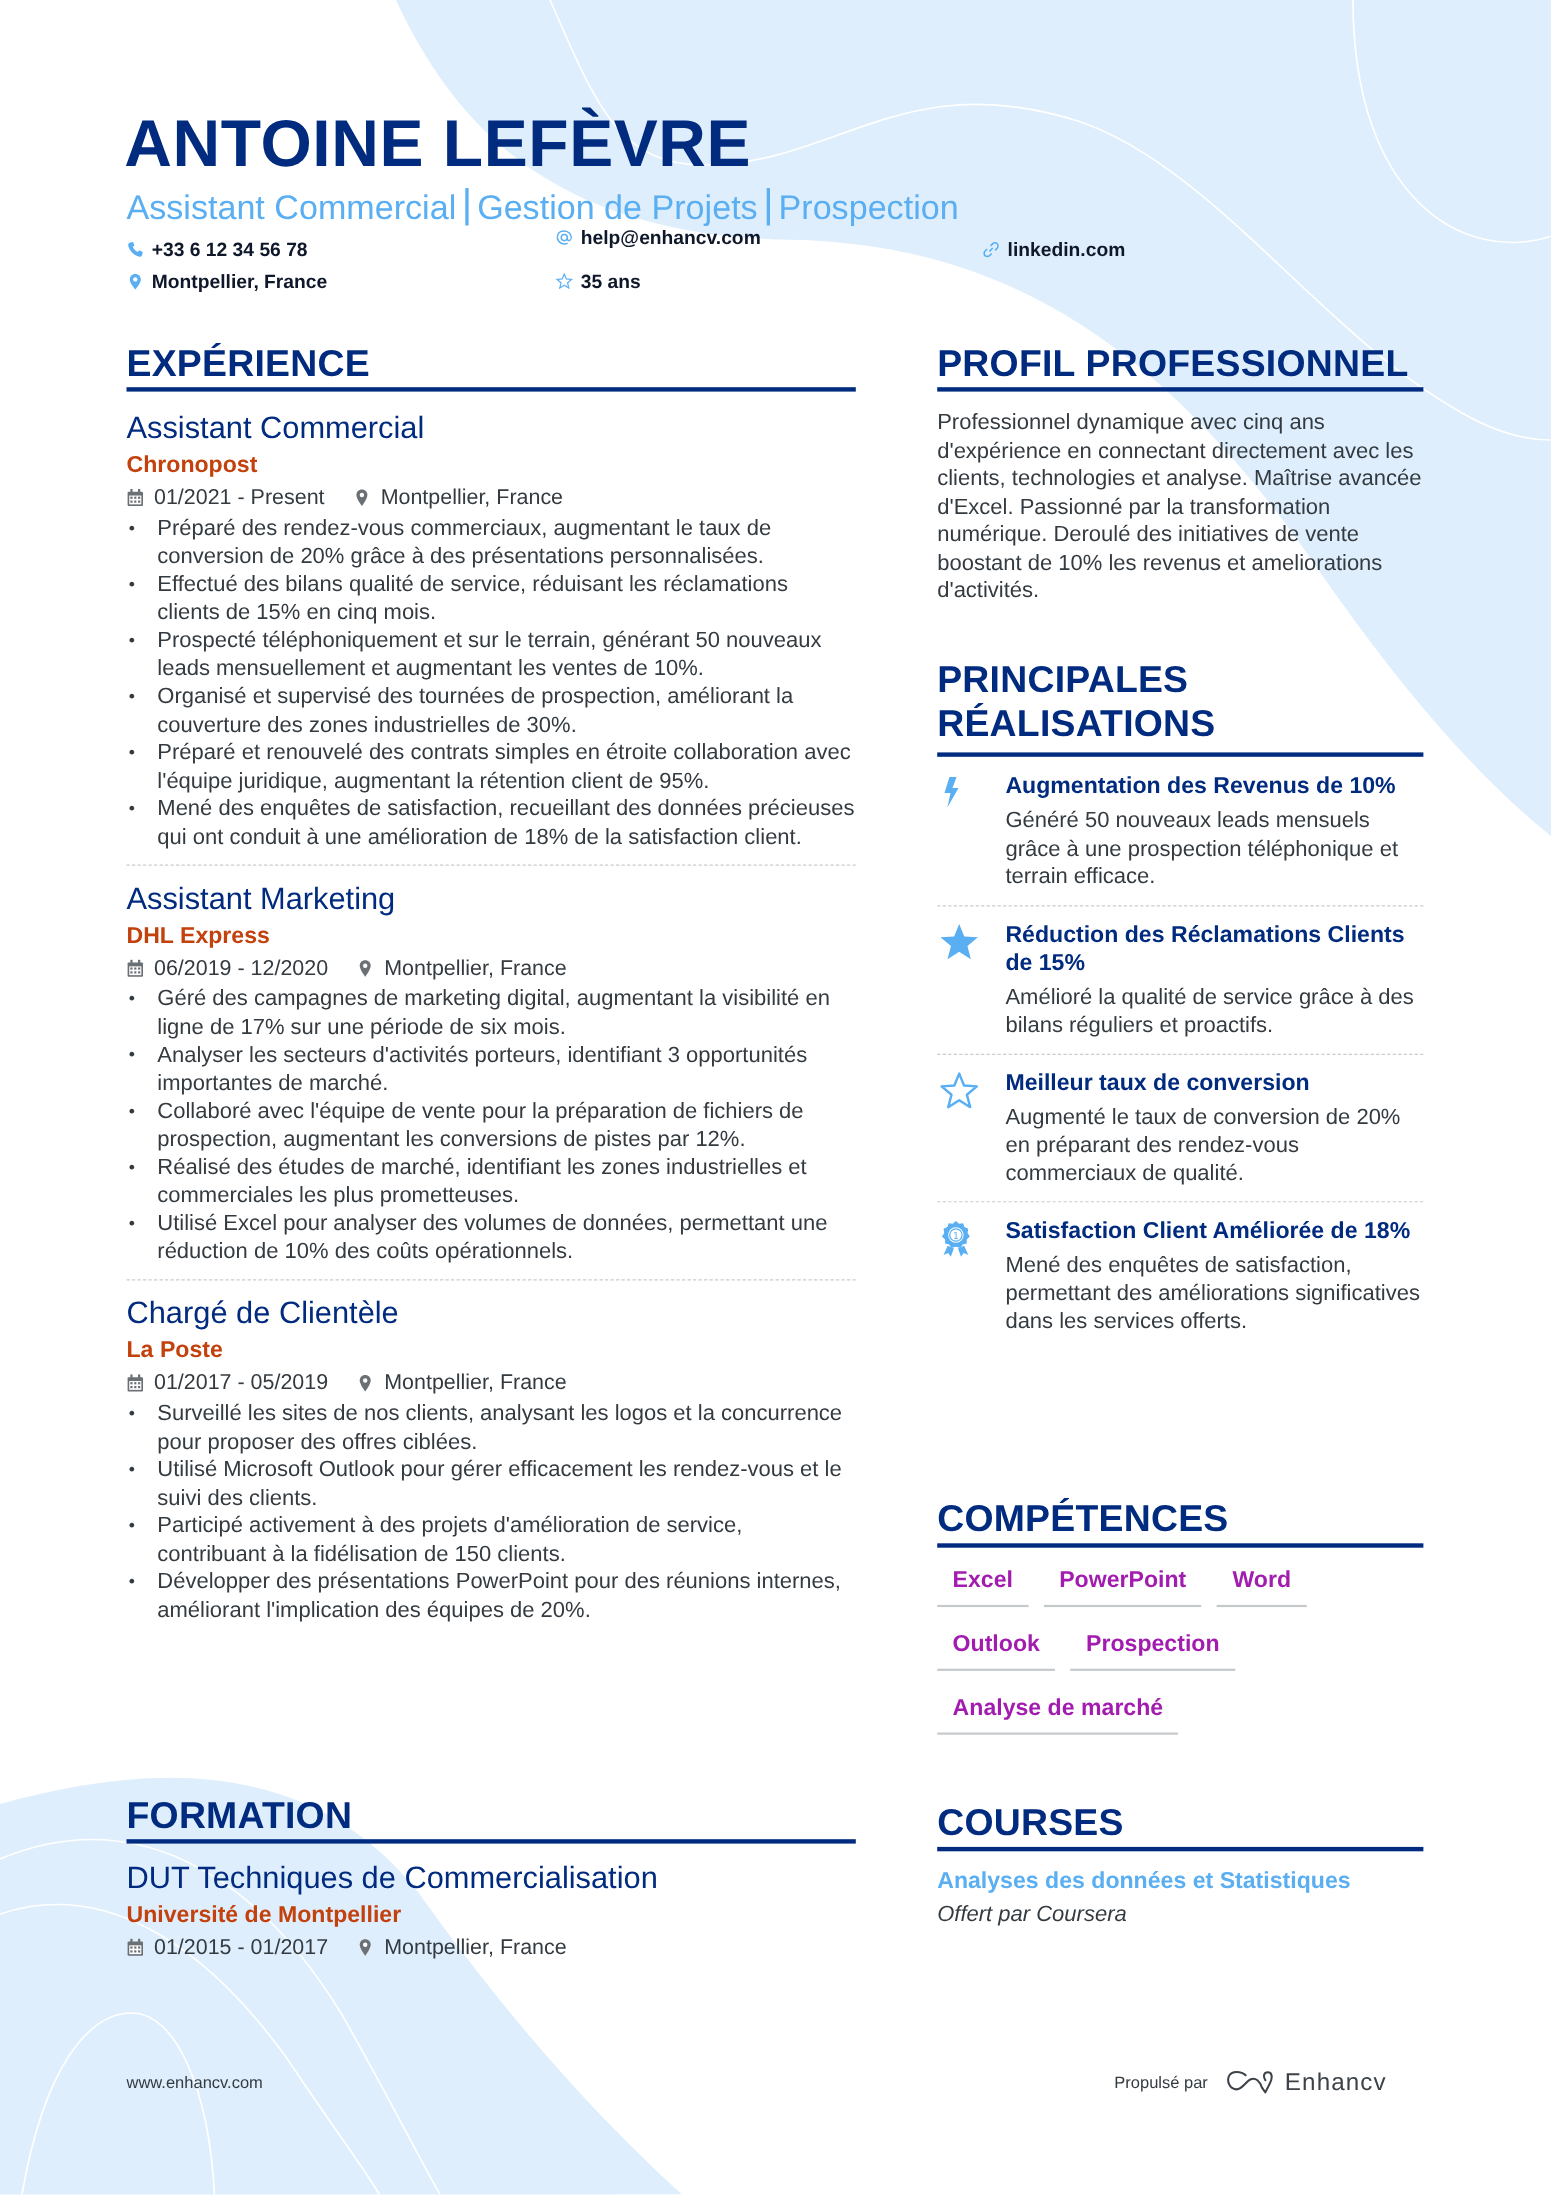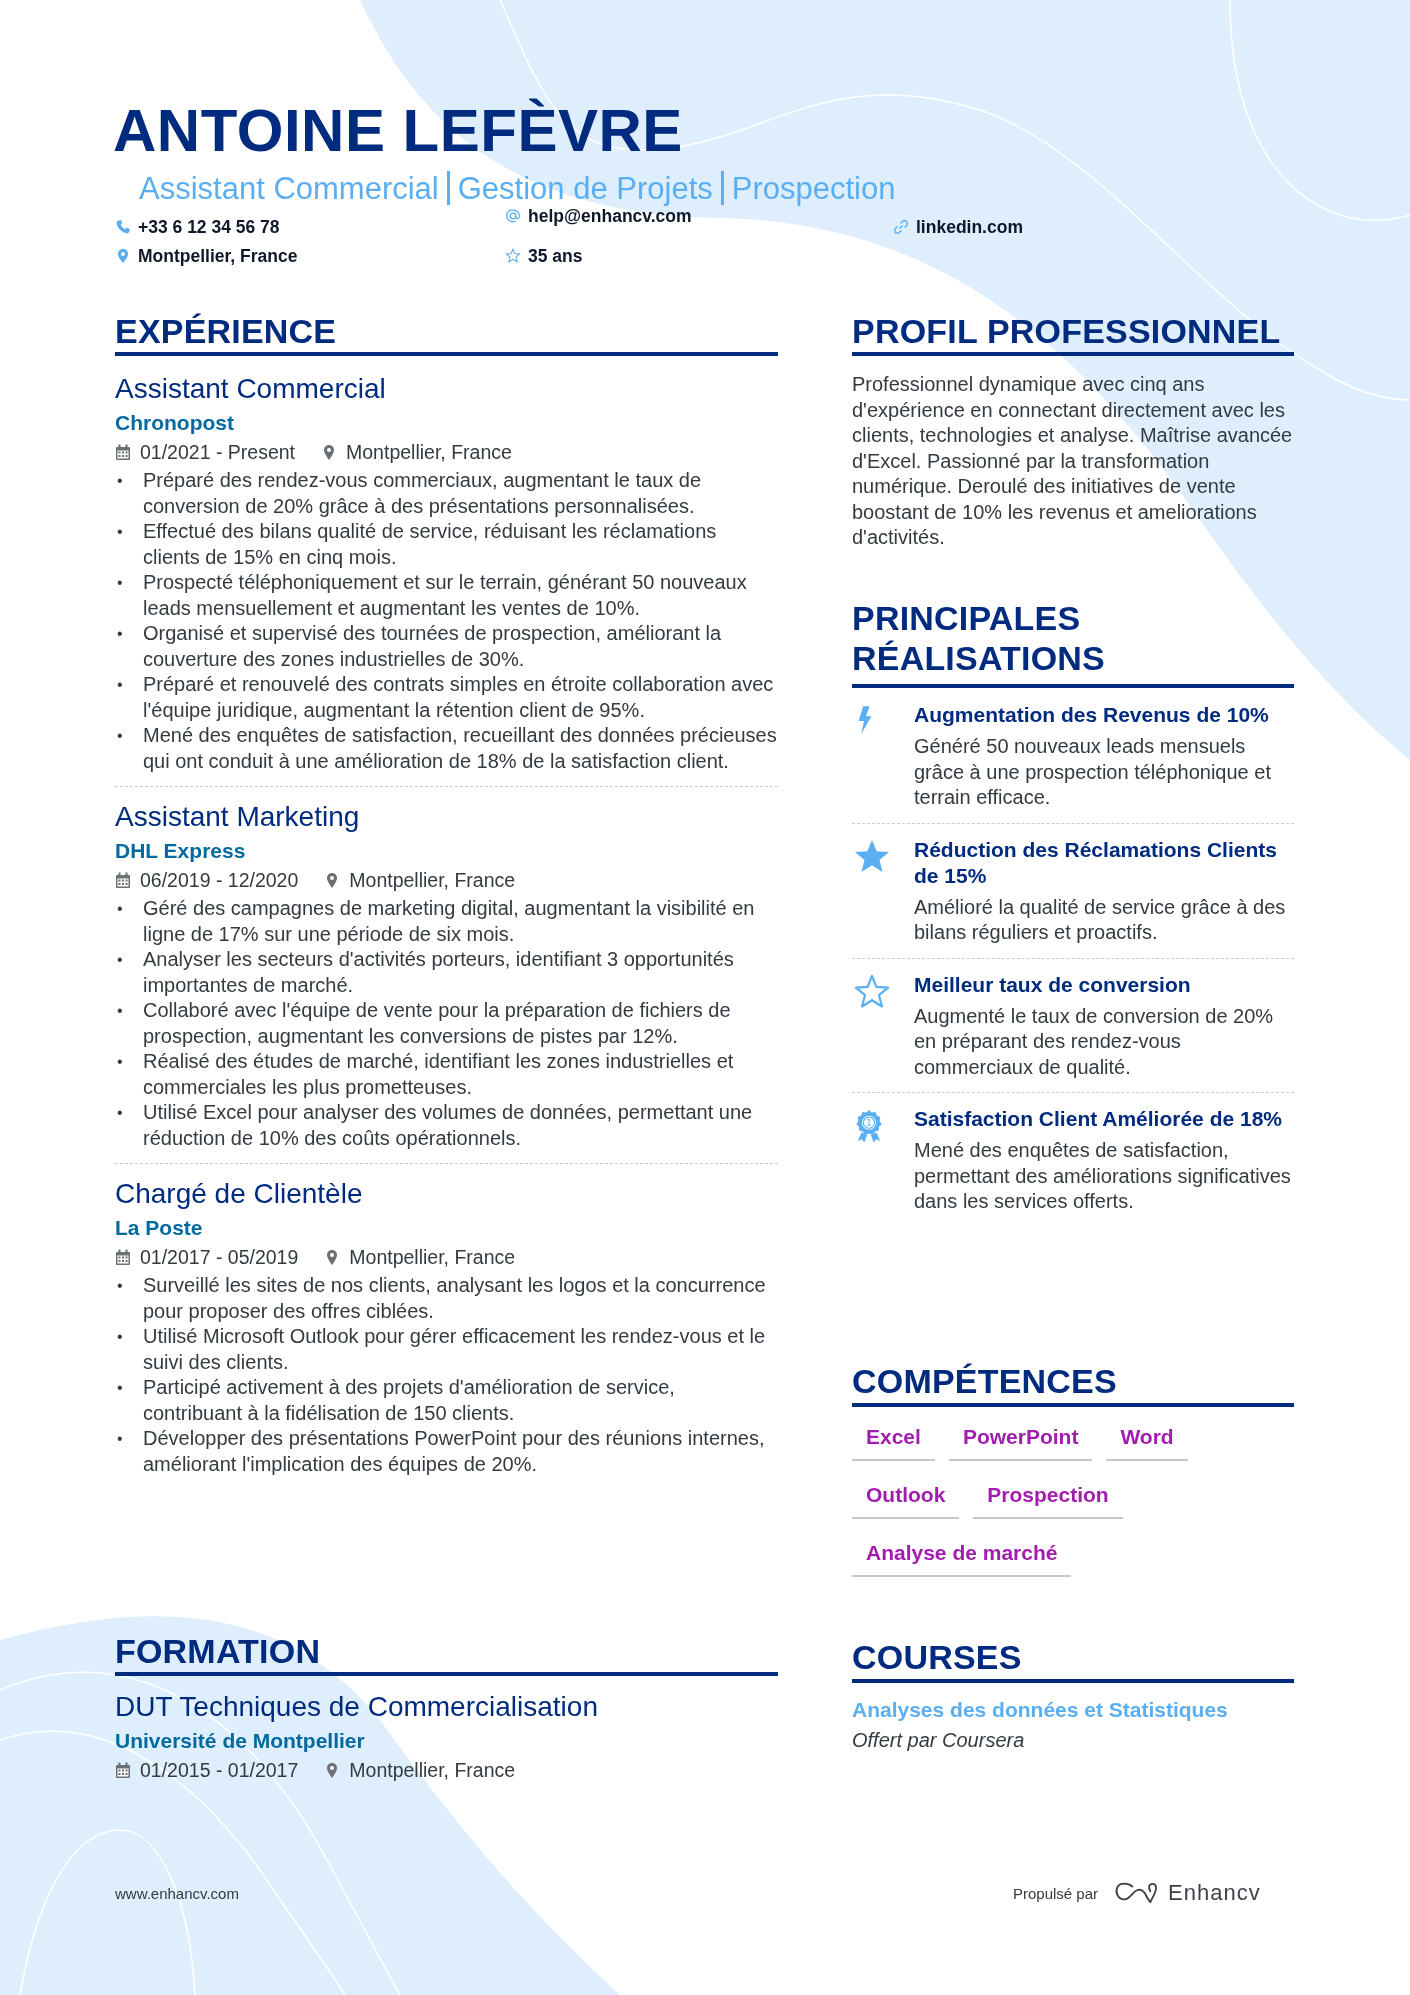--- a/index.html
+++ b/index.html
@@ -2,33 +2,33 @@
 <html><head>
 <meta charset="utf-8">
 <style>
   html, body { margin:0; padding:0; }
   body { width:1410px; height:1995px; position:relative; overflow:hidden; background:#ffffff;
          font-family:"Liberation Sans", "DejaVu Sans", sans-serif; color:#333a40; }
   .bg { position:absolute; left:0; top:0; width:1410px; height:1995px; z-index:0; }
   .page { position:absolute; left:0; top:0; width:1410px; height:1995px; z-index:1; }
 
   .name { position:absolute; left:113px; top:96px; font-size:60px; font-weight:bold; color:#002b7f; letter-spacing:0.5px; line-height:70px; margin:0; }
-  .headline { position:absolute; left:115px; top:170px; font-size:31px; color:#5aaef2; line-height:38px; white-space:nowrap;margin-left:24px; }
+  .headline { position:absolute; left:115px; top:170px; font-size:31px; color:#5aaef2; line-height:38px; white-space:nowrap; }
   .headline .sep { display:inline-block; width:3px; height:34px; background:#5aaef2; vertical-align:-6px; margin:0 8px; }
   .contact { position:absolute; font-size:17.5px; font-weight:bold; color:#0f172a; line-height:22px; white-space:nowrap; display:flex; align-items:center; }
   .contact .ic { width:16px; height:16px; margin-right:7px; display:inline-flex; }
 
   .section-title { position:absolute; font-size:34px; font-weight:bold; color:#002b7f; line-height:40px; margin:0; letter-spacing:0.2px; }
   .rule { position:absolute; height:4px; background:#002b7f; }
 
   .col-left { position:absolute; left:115px; width:663px; }
   .col-right { position:absolute; left:852px; width:442px; }
 
   .job-title { font-size:28px; color:#002b7f; line-height:34px; }
-  .company { font-size:21px; font-weight:bold; color:#0369a1; line-height:30px; margin-top:2px; }
+  .company { font-size:21px; font-weight:bold; color:#c2410c; line-height:30px; margin-top:2px; }
   .meta { font-size:19.5px; color:#333a40; line-height:28px; display:flex; align-items:center; white-space:nowrap; }
   .meta .ic { width:16px; height:17px; margin-right:9px; display:inline-flex; }
   .meta .gap { width:26px; }
   ul.bullets { list-style:none; margin:2px 0 0 0; padding:0; }
   ul.bullets li { position:relative; padding-left:28px; font-size:20px; line-height:25.5px; color:#333a40; }
   ul.bullets li::before { content:"•"; position:absolute; left:2px; top:0; font-size:16px; color:#333a40; }
   .dash { border-top:1.5px dashed #c9ccd0; margin:12px 0 13px 0; }
 
   .summary { font-size:20px; line-height:25.5px; color:#333a40; }
 

